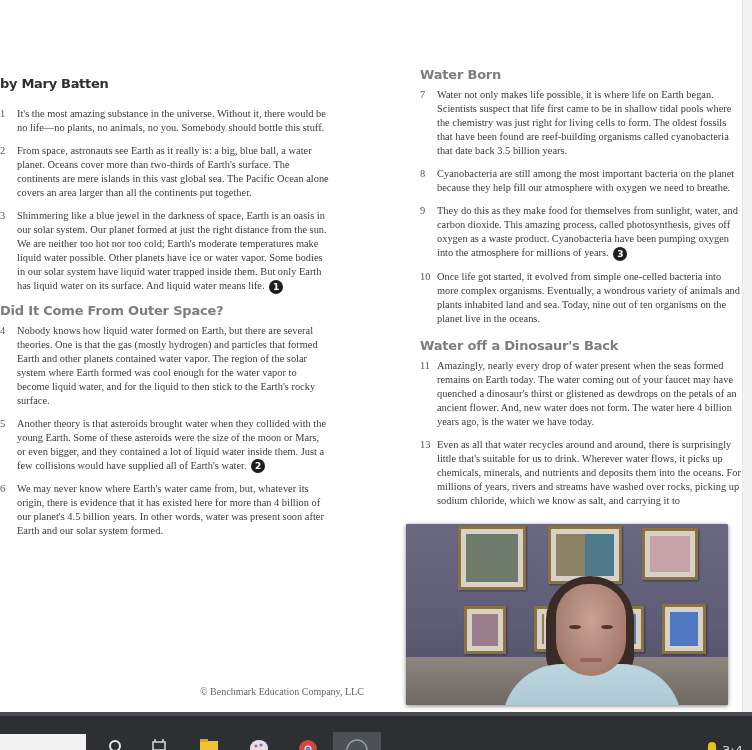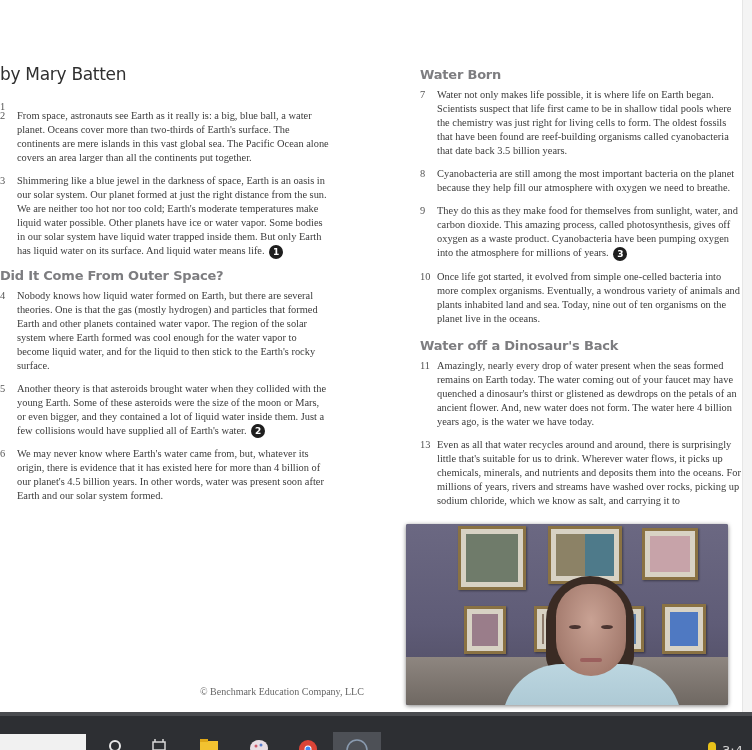--- a/index.html
+++ b/index.html
@@ -7,21 +7,21 @@
   body { position: relative; font-family: "Liberation Serif", "DejaVu Serif", serif; color: #3a3a3a; }
 
   .page { position: absolute; left: 0; top: 0; width: 752px; height: 712px; background: #ffffff; overflow: hidden; }
   .page-edge { position: absolute; right: 0; top: 0; width: 10px; height: 712px; background: #f4f4f4; border-left: 1px solid #e6e6e6; }
 
   .col-left { position: absolute; left: 0; top: 52px; width: 330px; }
   .col-right { position: absolute; left: 420px; top: 55px; width: 322px; }
 
   .title { font-family: "DejaVu Sans", sans-serif; font-weight: bold; color: #8a8a8c; font-size: 25px; line-height: 31px; letter-spacing: -0.5px; }
   .title .part { font-size: 15px; letter-spacing: 0; }
-  .byline { font-family: "DejaVu Sans", sans-serif; font-weight: normal; font-size: 17px; color: #2f2f2f; margin-top: 12px; letter-spacing: -0.3px; }
+  .byline { font-family: "DejaVu Sans", sans-serif; font-weight: bold; font-size: 13px; color: #2f2f2f; margin-top: 24px; letter-spacing: -0.3px; }
 
   .section-head { font-family: "DejaVu Sans", sans-serif; font-weight: bold; color: #7d7d80; font-size: 13px; letter-spacing: -0.2px; margin: 6px 0 6px 0; }
   .col-right .section-head { margin-top: 12px; }
 
   .para { position: relative; padding-left: 17px; font-size: 10.4px; line-height: 14px; color: #3b3b3b; margin-bottom: 9px; }
   .para .num { position: absolute; left: 0; top: 0; width: 14px; color: #555; }
   .callout { display: inline-block; width: 14px; height: 14px; border-radius: 50%; background: #1e1e1e; color: #fff; font-family: "DejaVu Sans", sans-serif; font-weight: bold; font-size: 9px; line-height: 14px; text-align: center; vertical-align: middle; margin-left: 2px; }
 
   .footer-credit { position: absolute; left: 200px; top: 686px; font-family: Liberation Serif, serif; font-size: 10px; color: #666; }
 
@@ -52,20 +52,21 @@
 <div class="page">
   <div class="page-edge"></div>
 
   <div class="col-left">
     <div class="byline">by Mary Batten</div>
 
     <div style="height:16px"></div>
 
     <div class="para">
       <span class="num">1</span>
+      <span>It's the most amazing substance in the universe. Without it, there would be no life—no plants, no animals, no you. Somebody should bottle this stuff.</span>
     </div>
     <div class="para">
       <span class="num">2</span>
       <span>From space, astronauts see Earth as it really is: a big, blue ball, a water planet. Oceans cover more than two-thirds of Earth's surface. The continents are mere islands in this vast global sea. The Pacific Ocean alone covers an area larger than all the continents put together.</span>
     </div>
     <div class="para">
       <span class="num">3</span>
       <span>Shimmering like a blue jewel in the darkness of space, Earth is an oasis in our solar system. Our planet formed at just the right distance from the sun. We are neither too hot nor too cold; Earth's moderate temperatures make liquid water possible. Other planets have ice or water vapor. Some bodies in our solar system have liquid water trapped inside them. But only Earth has liquid water on its surface. And liquid water means life.</span>
       <span class="callout">1</span>
     </div>

